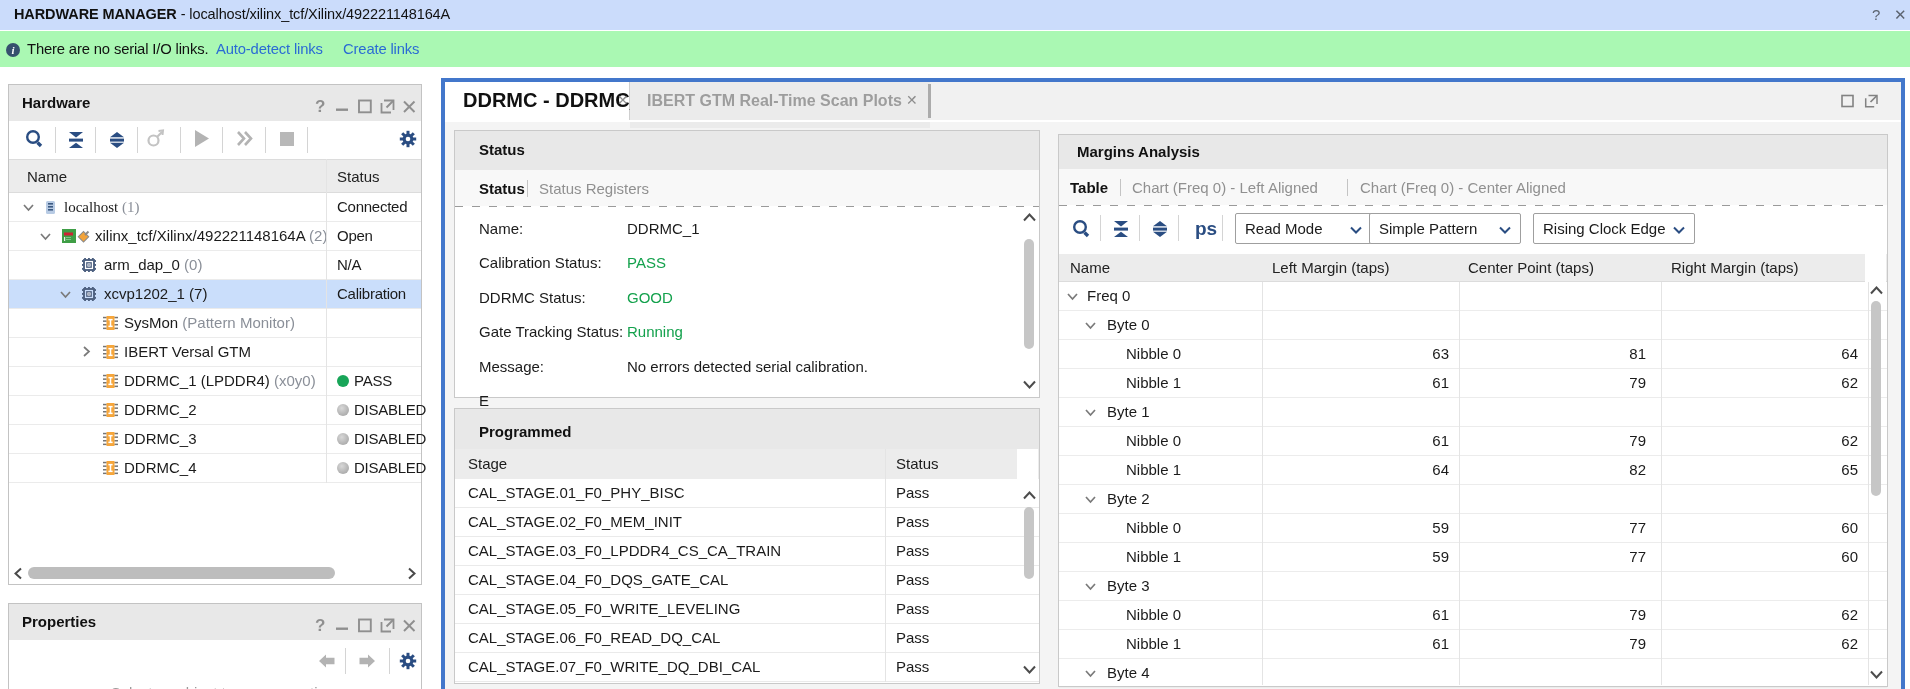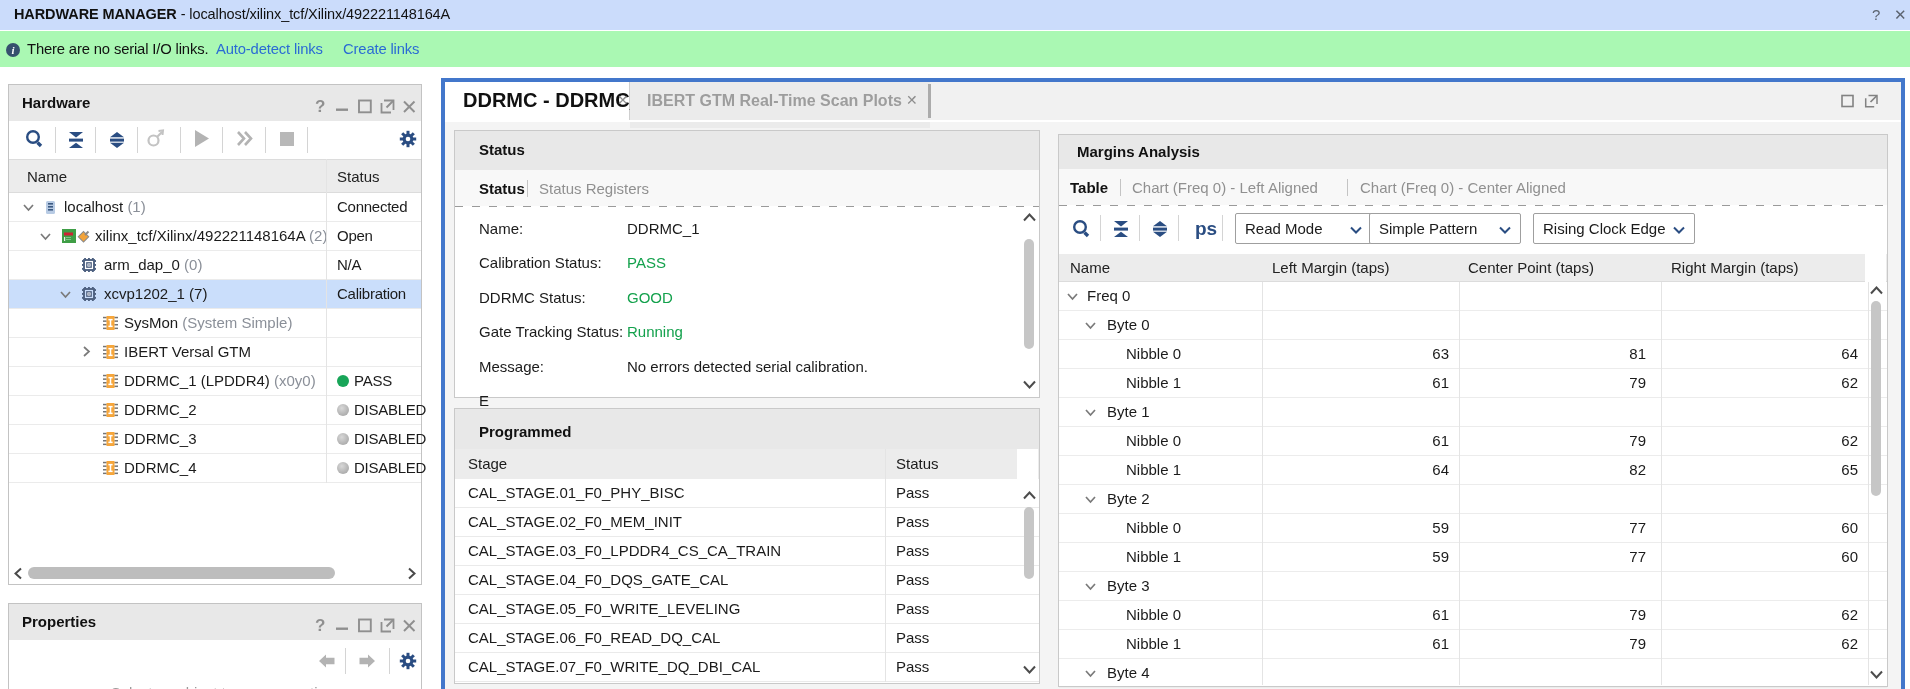--- a/index.html
+++ b/index.html
@@ -188,21 +188,21 @@
     <div class="trow">
       <svg class="chev" style="left:14px;" viewBox="0 0 11 11">
           <polyline points="1,3 5.5,8 10,3" stroke="#7a7a7a" stroke-width="1.7" fill="none"></polyline>
         </svg>
       <svg class="abs" style="left:37px;top:8px;" width="9" height="13" viewBox="0 0 9 13">
           <rect x="0" y="0" width="9" height="13" rx="1.5" fill="#b8cbe4"></rect>
           <rect x="2" y="2" width="5" height="1.6" fill="#3c5a82"></rect>
           <rect x="2" y="5" width="5" height="1.6" fill="#3c5a82"></rect>
           <rect x="2" y="8" width="5" height="1.6" fill="#3c5a82"></rect>
         </svg>
-      <div class="nm" style="left:55px;">localhost <span class="gray">(1)</span></div>
+      <div class="nm" style="left:55px;font-family:Liberation Serif, serif;">localhost <span class="gray">(1)</span></div>
       <div class="st">Connected</div>
     </div>
     <div class="trow">
       <svg class="chev" style="left:31px;" viewBox="0 0 11 11">
           <polyline points="1,3 5.5,8 10,3" stroke="#7a7a7a" stroke-width="1.7" fill="none"></polyline>
         </svg>
       <svg class="abs" style="left:53px;top:7px;" width="14" height="14" viewBox="0 0 14 14">
           <rect width="14" height="14" fill="#3f9e46"></rect>
           <rect x="2" y="3.5" width="9" height="3" fill="#cf2233"></rect>
           <rect x="2" y="8" width="1.2" height="4" fill="#e8f2e8"></rect>
@@ -277,21 +277,21 @@
             <rect x="11.3" y="8" width="3.7" height="1.5"></rect>
             <rect x="11.3" y="11.6" width="3.7" height="1.5"></rect>
           </g>
           <rect x="3.5" y="0" width="8" height="14" fill="#f6a63b"></rect>
           <g fill="#fff">
             <rect x="5.4" y="2.9" width="4.2" height="1.5"></rect>
             <rect x="6.75" y="3.8" width="1.5" height="6.4"></rect>
             <rect x="5.4" y="9.6" width="4.2" height="1.5"></rect>
           </g>
         </svg>
-      <div class="nm" style="left:115px;">SysMon <span class="gray">(System Simple)</span></div>
+      <div class="nm" style="left:115px;">SysMon <span class="gray">(Pattern Monitor)</span></div>
       <div class="st"></div>
     </div>
     <div class="trow">
       <svg class="chev" style="left:72px;top:8px;" viewBox="0 0 11 11">
           <polyline points="3,1 8,5.5 3,10" stroke="#7a7a7a" stroke-width="1.7" fill="none"></polyline>
         </svg>
       <svg class="abs" style="left:94px;top:7px;" width="15" height="14" viewBox="0 0 15 14">
           <g fill="#757575">
             <rect x="0" y="0.8" width="3.7" height="1.5"></rect>
             <rect x="0" y="4.4" width="3.7" height="1.5"></rect>

